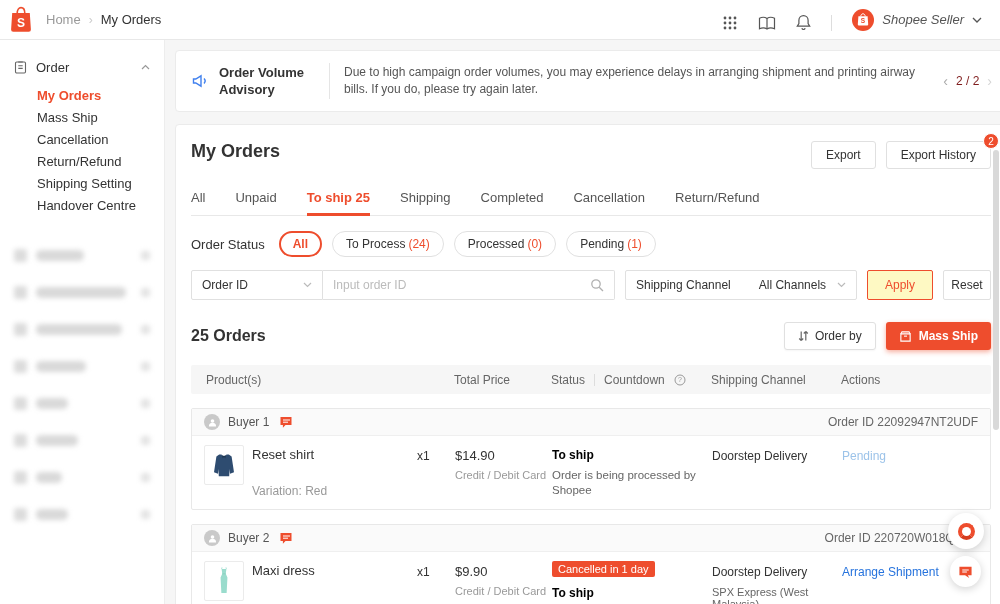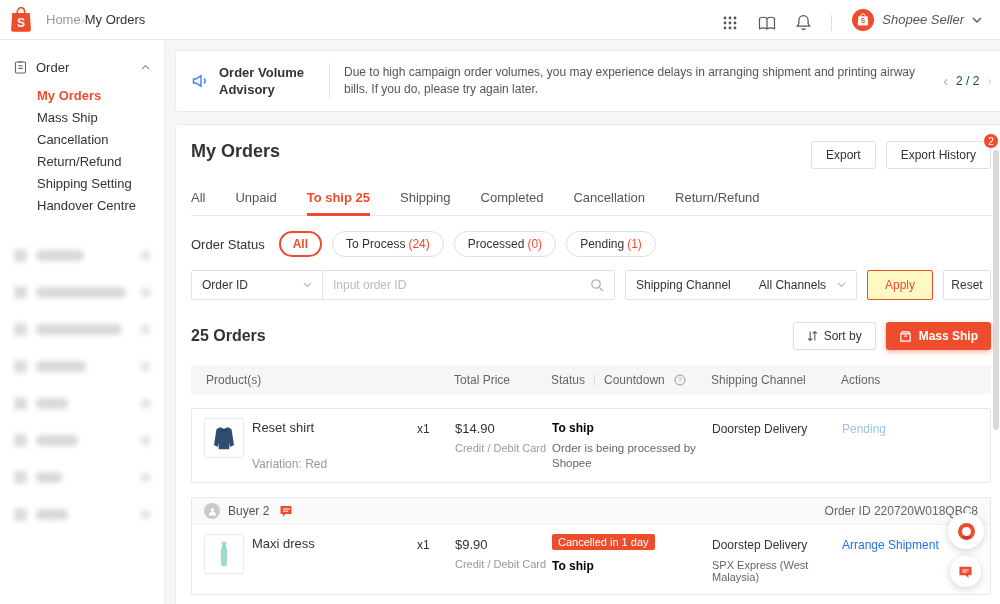--- a/index.html
+++ b/index.html
@@ -3,21 +3,21 @@
 <meta charset="utf-8">
 <style>
   * { margin:0; padding:0; box-sizing:border-box; }
   html,body { width:1000px; height:604px; overflow:hidden; background:#f6f6f6;
     font-family:"Liberation Sans", sans-serif; color:#333; font-size:13px; }
 
   
   .topbar { position:relative; height:40px; background:#fff; border-bottom:1px solid #e8e8e8;
     display:flex; align-items:center; padding:0 18px 0 8px; z-index:5; }
   .logo-box { width:26px; height:28px; display:flex; align-items:center; justify-content:center; }
-  .crumb { display:flex; align-items:center; margin-left:12px; }
+  .crumb { display:flex; align-items:center; margin-left:12px; gap:8px; }
   .crumb .home { color:#999; }
   .crumb .sep { color:#ccc; font-size:12px; }
   .crumb .cur { color:#333; font-weight:500; }
   .topbar-right { margin-left:auto; display:flex; align-items:flex-end; gap:20px; }
   .tb-icon { display:flex; align-items:center; justify-content:center; cursor:pointer; }
   .tb-divider { width:1px; height:16px; background:#ddd; }
   .profile { display:flex; align-items:center; gap:8px; cursor:pointer; }
   .avatar-circle { width:22px; height:22px; border-radius:50%; background:#ee4d2d;
     display:flex; align-items:center; justify-content:center; }
   .profile-name { color:#555; font-size:13px; font-style:italic; }
@@ -41,21 +41,21 @@
 
   
   .content { flex:1; background:#f6f6f6; padding:10px 12px 0 10px; position:relative; }
 
   .advisory { background:#fff; border:1px solid #ebebeb; border-radius:4px; height:62px;
     display:flex; align-items:center; padding:0 14px 0 16px; }
   .adv-title { width:96px; font-weight:bold; font-size:13px; color:#333; line-height:17px; margin-left:10px; }
   .adv-divider { width:1px; height:36px; background:#e5e5e5; margin:0 14px; }
   .adv-msg { flex:1; font-size:12px; color:#555; line-height:17px; padding-right:14px; }
   .adv-pager { display:flex; align-items:center; gap:8px; font-size:12px; }
-  .adv-pager .pg { color:#0c4a6e; }
+  .adv-pager .pg { color:#7f1d1d; }
   .pager-arrow { font-size:14px; color:#aaa; cursor:pointer; line-height:1; }
   .pager-arrow.dis { color:#d5d5d5; }
 
   .main-card { background:#fff; border:1px solid #ebebeb; border-radius:4px; margin-top:12px;
     padding:16px 15px 0 15px; height:600px; overflow:hidden; position:relative; }
 
   .title-row { display:flex; align-items:flex-start; }
   .page-h1 { font-size:18px; font-weight:bold; color:#333; }
   .title-btns { margin-left:auto; display:flex; gap:10px; }
   .btn { display:inline-flex; align-items:center; justify-content:center; border:1px solid #e0e0e0;
@@ -366,21 +366,21 @@
       </div>
 
       <div class="orders-head">
         <span class="orders-count">25 Orders</span>
         <div class="orders-head-btns">
           <button class="btn-sort">
             <svg width="11" height="12" viewBox="0 0 11 12" fill="none" stroke="#666" stroke-width="1.2">
               <path d="M3.2 1.5 v9 M3.2 10.5 l-2 -2 M3.2 10.5 l2 -2"></path>
               <path d="M7.8 10.5 v-9 M7.8 1.5 l-2 2 M7.8 1.5 l2 2"></path>
             </svg>
-            <span>Sort by</span>
+            <span>Order by</span>
           </button>
           <button class="btn-mass">
             <svg width="13" height="13" viewBox="0 0 14 14" fill="none" stroke="#fff" stroke-width="1.2">
               <path d="M2 4.2 h10 v7.8 h-10 z"></path>
               <path d="M2 4.2 l1.2 -2.2 h7.6 l1.2 2.2"></path>
               <path d="M5.4 6.6 h3.2"></path>
             </svg>
             <span>Mass Ship</span>
           </button>
         </div>
@@ -399,20 +399,36 @@
               <circle cx="6" cy="6" r="5"></circle>
               <text x="6" y="8.4" text-anchor="middle" font-size="7" fill="#999" stroke="none" font-family="Liberation Sans, sans-serif">?</text>
             </svg>
           </span>
         </div>
         <div>Shipping Channel</div>
         <div>Actions</div>
       </div>
 
       <div class="order-card">
+        <div class="oc-head">
+          <span class="buyer-avatar">
+            <svg width="9" height="9" viewBox="0 0 10 10" fill="#fff">
+                <circle cx="5" cy="3.4" r="2"></circle>
+                <path d="M1 9.4 a4 4 0 0 1 8 0 z"></path>
+              </svg>
+          </span>
+          <span class="buyer-name">Buyer 1</span>
+          <span class="chat-ic">
+            <svg width="14" height="13" viewBox="0 0 14 13">
+                <path d="M1.5 1 h11 v8 h-6 l-2.6 2.8 v-2.8 h-2.4 z" fill="#ee4d2d"></path>
+                <path d="M4 4 h7 M4 6.2 h5" stroke="#fff" stroke-width="1"></path>
+              </svg>
+          </span>
+          <span class="oc-orderid">Order ID 22092947NT2UDF</span>
+        </div>
         <div class="tbl-grid oc-body">
           <div class="cell-product">
             <span class="thumb">
               <svg width="32" height="34" viewBox="0 0 40 40">
                 <path d="M14 7 L10.5 9.5 L7.5 29 L12.5 31 L13 25 L13.5 34 L26.5 34 L27 25 L27.5 31 L32.5 29 L29.5 9.5 L26 7 L23 7 C23 9.4 17 9.4 17 7 Z" fill="#2e4c70"></path>
                 <path d="M17 7 C17 9.4 23 9.4 23 7 L21.5 12 L20 9.8 L18.5 12 Z" fill="#1d3650"></path>
               </svg>
             </span>
             <div class="prod-meta">
               <span class="prod-name">Reset shirt</span>

